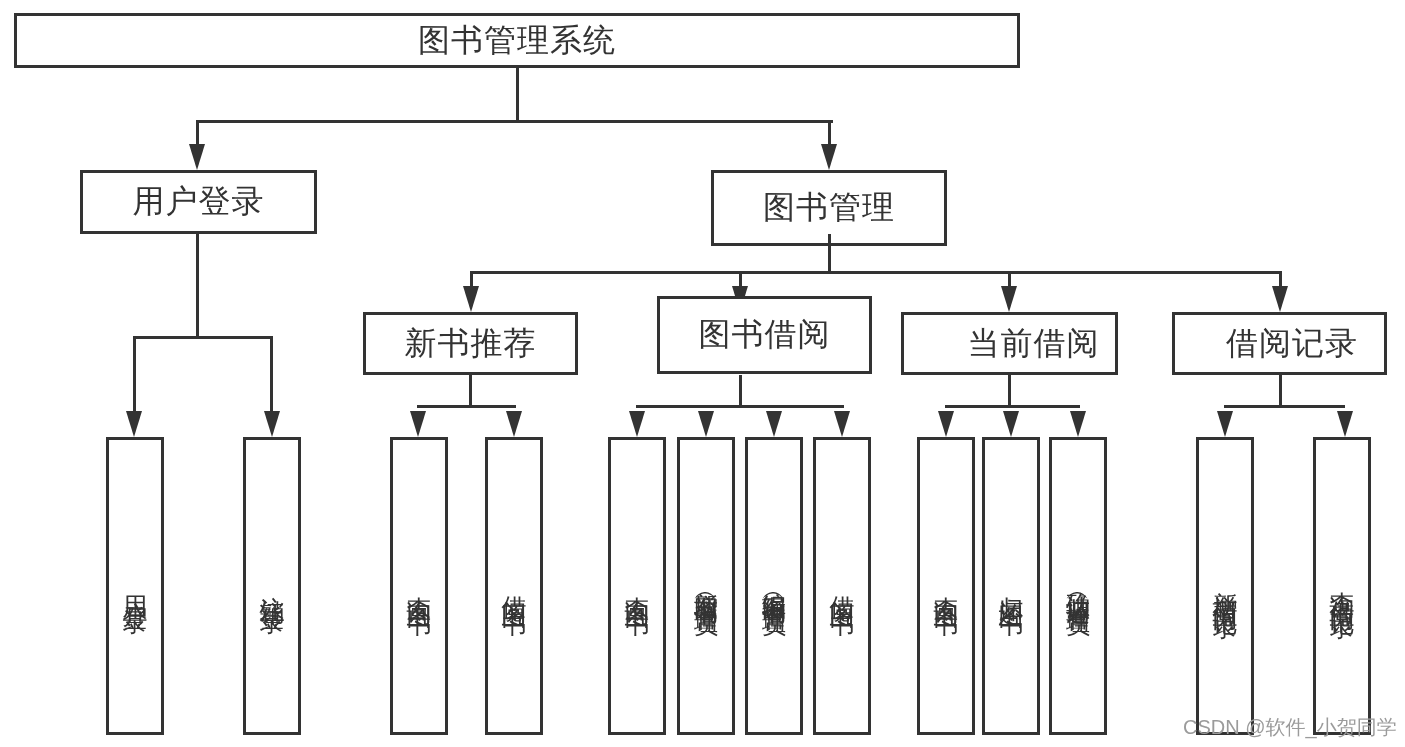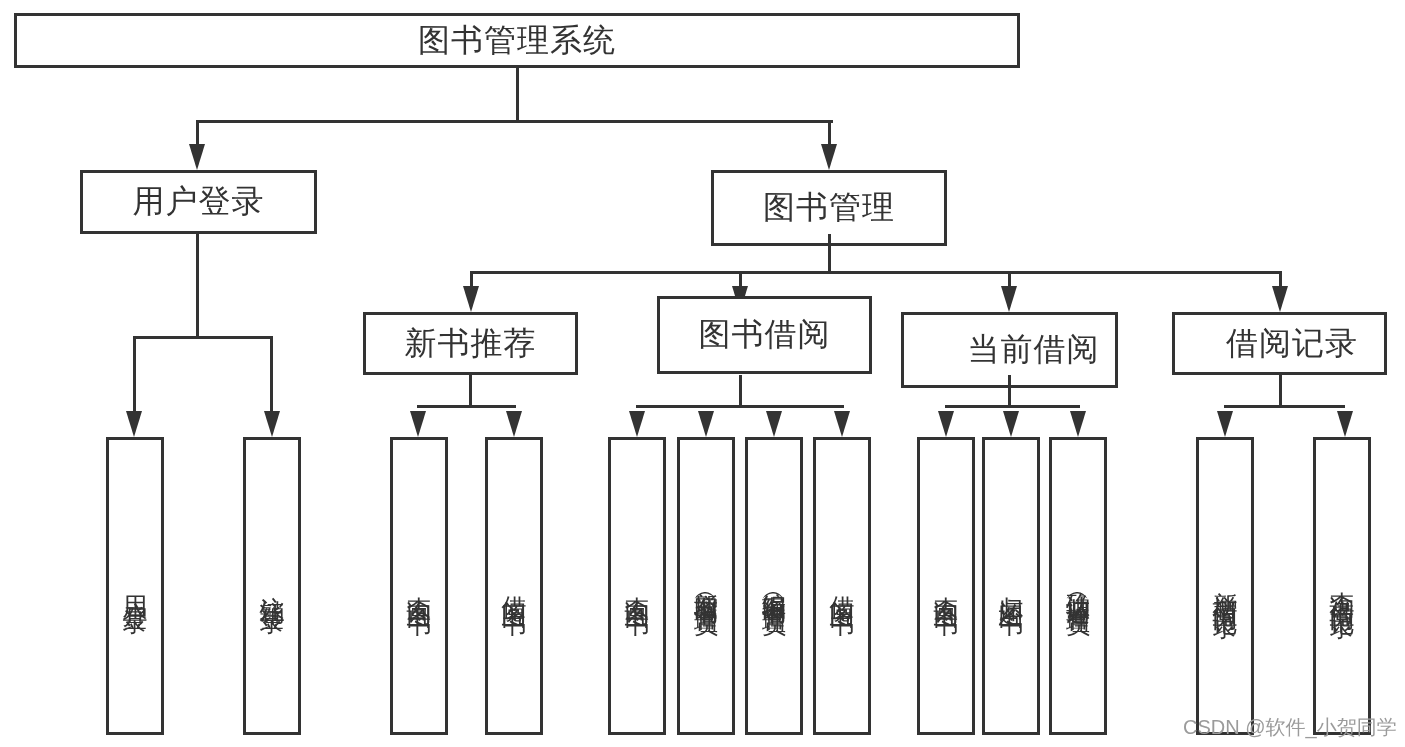--- a/index.html
+++ b/index.html
@@ -112,21 +112,21 @@
   <div class="arrow" style="left:1001px; top:286px;"></div>
   <div class="vline" style="left:1279px; top:271px; height:18px;"></div>
   <div class="arrow" style="left:1272px; top:286px;"></div>
 
   <div class="box h" style="left:363px; top:312px; width:215px; height:63px;text-align:right;">
     <span>新书推荐</span>
   </div>
   <div class="box h" style="left:633px; top:296px; width:215px; height:78px;margin-left:24px;">
     <span>图书借阅</span>
   </div>
-  <div class="box h" style="left:901px; top:312px; width:217px; height:76px;padding-left:48px;">
+  <div class="box h" style="left:901px; top:312px; width:217px; height:63px;padding-left:48px;">
     <span>当前借阅</span>
   </div>
   <div class="box h" style="left:1172px; top:312px; width:215px; height:63px;padding-left:25px;">
     <span>借阅记录</span>
   </div>
 
   <div class="vline" style="left:469px; top:375px; height:33px;"></div>
   <div class="hline" style="left:417px; top:405px; width:99px;"></div>
   <div class="arrow" style="left:410px; top:411px;"></div>
   <div class="arrow" style="left:506px; top:411px;"></div>

